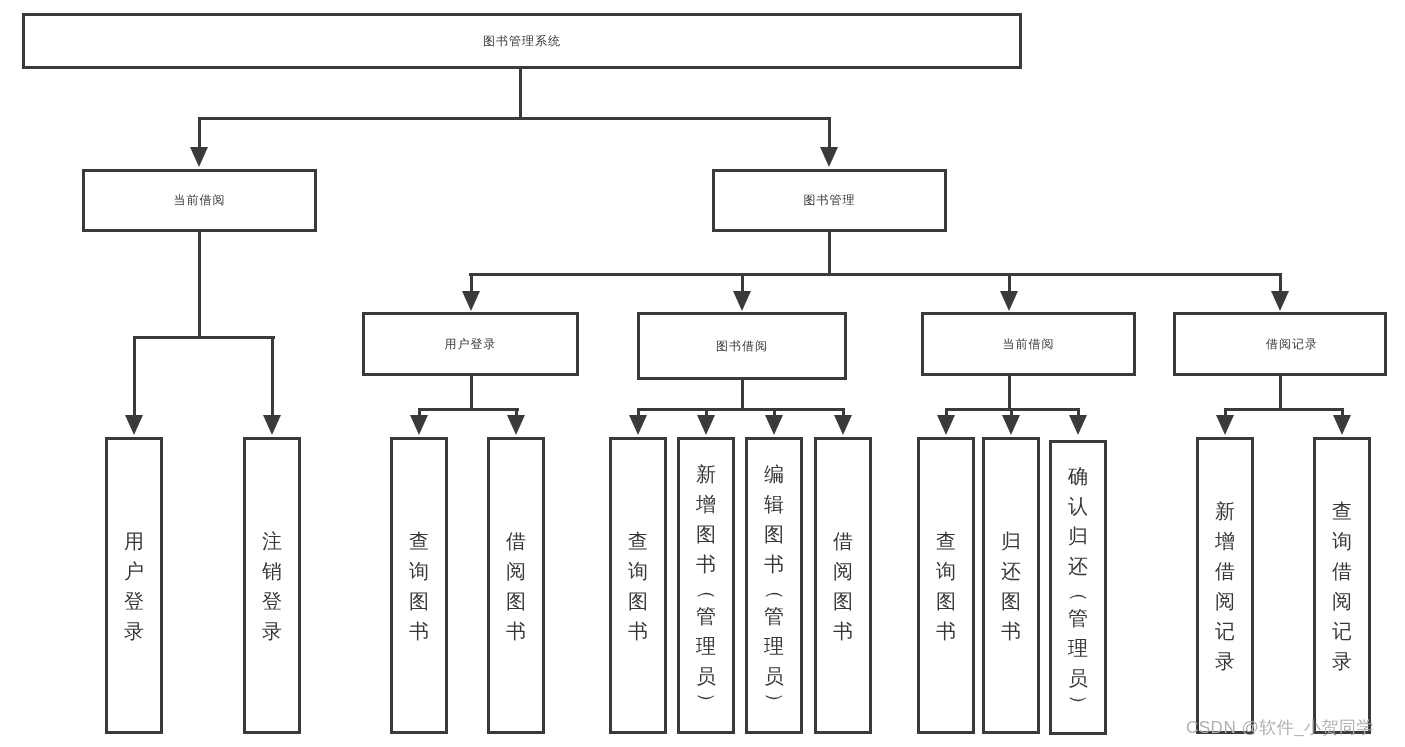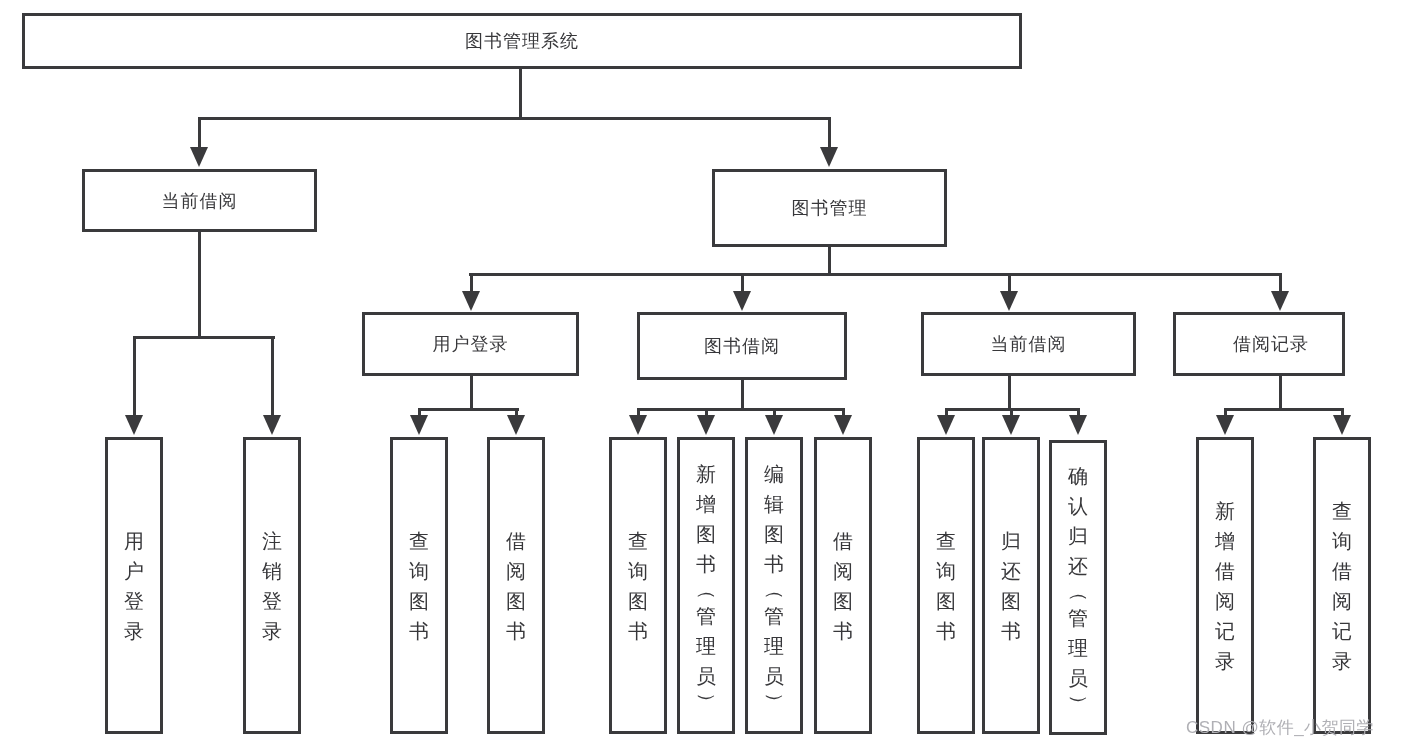--- a/index.html
+++ b/index.html
@@ -19,21 +19,21 @@
   }
   .node{
     position:absolute;
     border:3px solid var(--line);
     background:#fff;
     display:flex;
     align-items:center;
     justify-content:center;
   }
   .node .hlabel{
-    font-size:18px;
+    font-size:12px;
     letter-spacing:1px;
     white-space:nowrap;
   }
   .vbox .vlabel{
     display:flex;
     flex-direction:column;
     align-items:center;
     justify-content:center;
     height:100%;
     width:100%;
@@ -129,37 +129,37 @@
 <div class="arrow" style="left:1333px;top:415px;"></div>
 
 <div class="node" style="left:22px;top:13px;width:1000px;height:56px;">
   <span class="hlabel">图书管理系统</span>
 </div>
 
 <div class="node" style="left:82px;top:169px;width:235px;height:63px;">
   <span class="hlabel">当前借阅</span>
 </div>
 
-<div class="node" style="left:712px;top:169px;width:235px;height:78px;">
+<div class="node" style="left:712px;top:169px;width:235px;height:63px;">
   <span class="hlabel">图书管理</span>
 </div>
 
 <div class="node" style="left:362px;top:312px;width:217px;height:64px;">
   <span class="hlabel">用户登录</span>
 </div>
 
 <div class="node" style="left:637px;top:312px;width:210px;height:68px;">
   <span class="hlabel">图书借阅</span>
 </div>
 
 <div class="node" style="left:902px;top:312px;width:215px;height:64px;margin-left:19px;">
   <span class="hlabel">当前借阅</span>
 </div>
 
-<div class="node" style="left:1173px;top:312px;width:172px;height:64px;padding-left:24px;">
+<div class="node" style="left:1173px;top:312px;width:214px;height:64px;padding-left:24px;">
   <span class="hlabel">借阅记录</span>
 </div>
 
 <div class="node vbox" style="left:105px;top:437px;width:58px;height:297px;">
   <div class="vlabel">
       <span class="vchar">用</span>
       <span class="vchar">户</span>
       <span class="vchar">登</span>
       <span class="vchar">录</span>
     </div>

